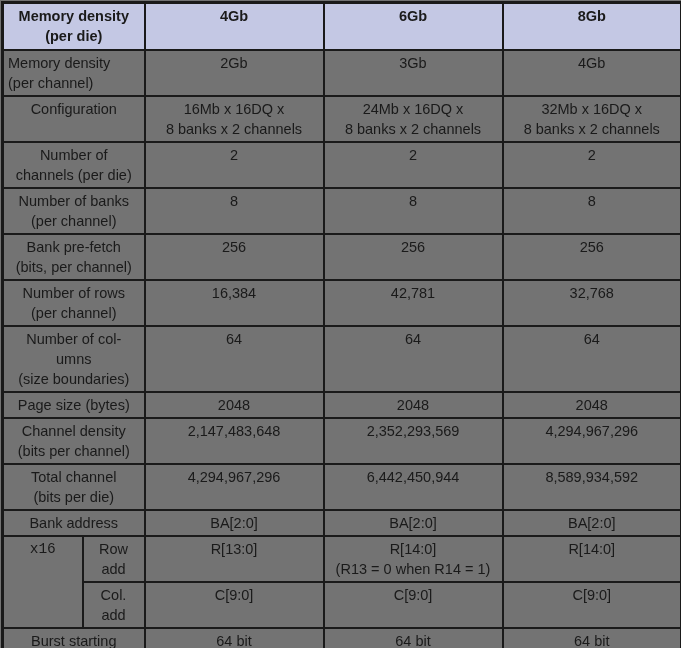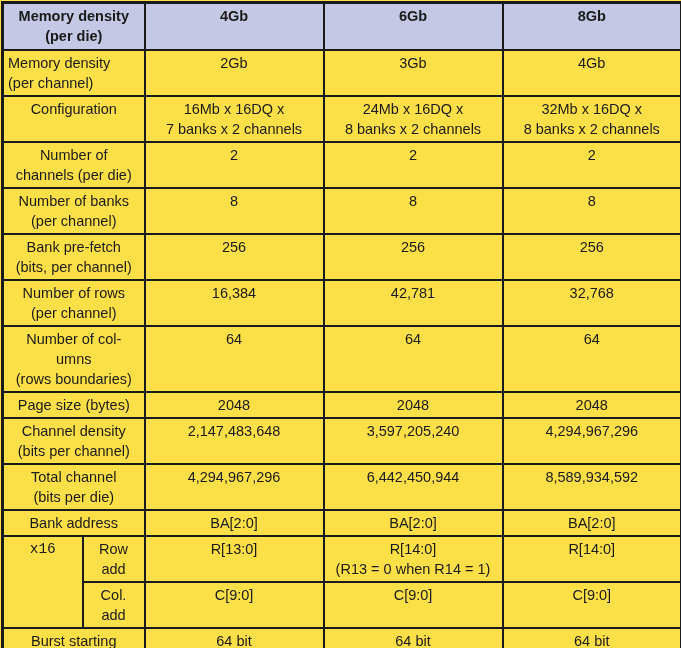--- a/index.html
+++ b/index.html
@@ -6,21 +6,21 @@
     margin: 0;
     padding: 0;
     background: #ffffff;
     font-family: "Liberation Sans", "DejaVu Sans", sans-serif;
   }
   .wrap {
     width: 681px;
     height: 648px;
     box-sizing: border-box;
     padding: 1px;
-    background: #fde047;
+    background: #737373;
   }
   table.spec {
     width: 679px;
     border-collapse: collapse;
     table-layout: fixed;
     border: 3px solid #1a1a1a;
     font-size: 14.5px;
     line-height: 20px;
     color: #1a1a1a;
   }
@@ -69,21 +69,21 @@
       <tr class="h2">
         <td colspan="2" class="label align-left">Memory density
 (per channel)</td>
         <td>2Gb</td>
         <td>3Gb</td>
         <td>4Gb</td>
       </tr>
       <tr class="h2">
         <td colspan="2" class="label">Configuration</td>
         <td>16Mb x 16DQ x
-7 banks x 2 channels</td>
+8 banks x 2 channels</td>
         <td>24Mb x 16DQ x
 8 banks x 2 channels</td>
         <td>32Mb x 16DQ x
 8 banks x 2 channels</td>
       </tr>
       <tr class="h2">
         <td colspan="2" class="label">Number of
 channels (per die)</td>
         <td>2</td>
         <td>2</td>
@@ -106,36 +106,36 @@
       <tr class="h2">
         <td colspan="2" class="label">Number of rows
 (per channel)</td>
         <td>16,384</td>
         <td>42,781</td>
         <td>32,768</td>
       </tr>
       <tr class="h3">
         <td colspan="2" class="label">Number of col-
 umns
-(rows boundaries)</td>
+(size boundaries)</td>
         <td>64</td>
         <td>64</td>
         <td>64</td>
       </tr>
       <tr class="h1">
         <td colspan="2" class="label">Page size (bytes)</td>
         <td>2048</td>
         <td>2048</td>
         <td>2048</td>
       </tr>
       <tr class="h2">
         <td colspan="2" class="label">Channel density
 (bits per channel)</td>
         <td>2,147,483,648</td>
-        <td>3,597,205,240</td>
+        <td>2,352,293,569</td>
         <td>4,294,967,296</td>
       </tr>
       <tr class="h2">
         <td colspan="2" class="label">Total channel
 (bits per die)</td>
         <td>4,294,967,296</td>
         <td>6,442,450,944</td>
         <td>8,589,934,592</td>
       </tr>
       <tr class="h1">

